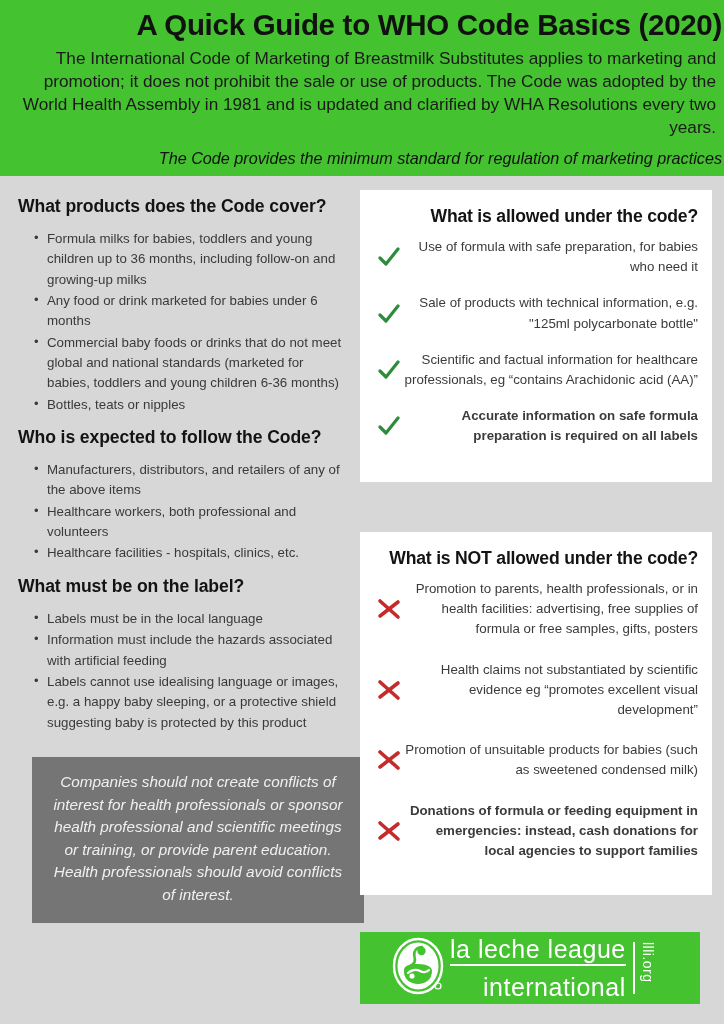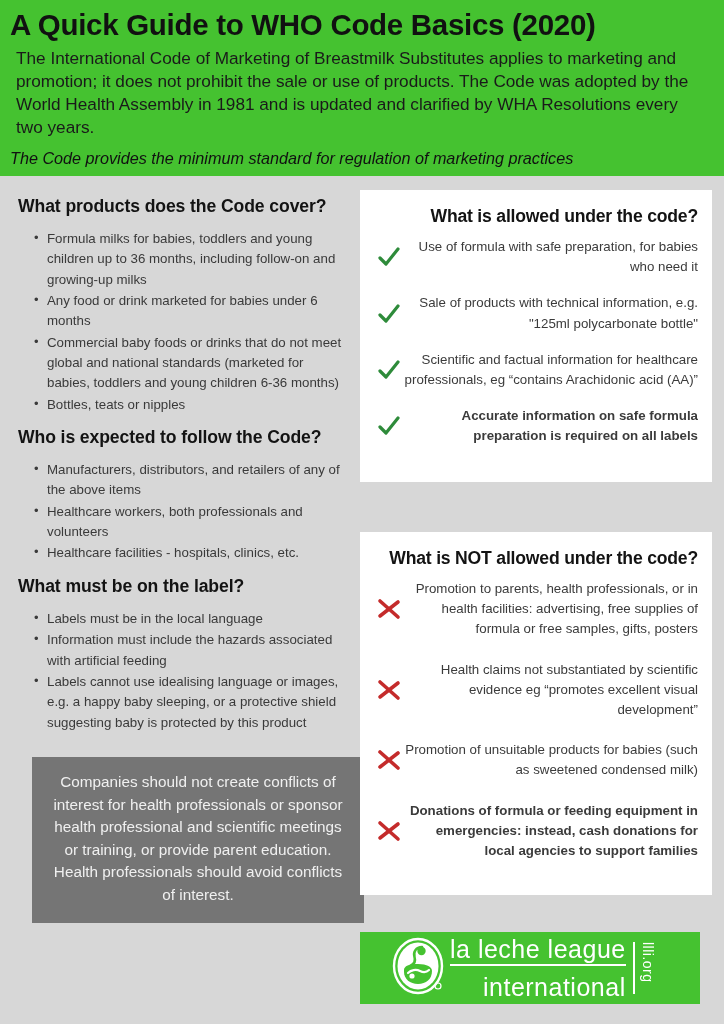--- a/index.html
+++ b/index.html
@@ -11,24 +11,24 @@
     height: 1024px;
     background: #d7d7d7;
     font-family: "Liberation Sans", sans-serif;
     overflow: hidden;
     position: relative;
   }
 
   
   .header {
     background: #45c230;
-    padding: 6px 10px 10px 10px;
+    padding: 6px 2px 10px 10px;
     height: 176px;
     box-sizing: border-box;
-    text-align: left;
+    text-align: right;
   }
   .header-title {
     font-size: 29.5px;
     font-weight: bold;
     color: #111111;
     letter-spacing: -0.3px;
     line-height: 1.12;
     margin: 2px 0 6px 0;
   }
   .header-body {
@@ -92,20 +92,21 @@
     left: 0;
     top: -1px;
     font-size: 13px;
     color: #3a3a3a;
   }
 
   
   .gray-box {
     background: #757575;
     color: #f0f0f0;
+    font-style: italic;
     font-size: 15.3px;
     line-height: 1.48;
     text-align: center;
     padding: 14px 14px 16px 14px;
     box-sizing: border-box;
     margin: 24px 14px 0 14px;
     width: 332px;
     min-height: 147px;
   }
 
@@ -212,21 +213,21 @@
         <li>Any food or drink marketed for babies under 6 months</li>
         <li>Commercial baby foods or drinks that do not meet global and national standards (marketed for babies, toddlers and young children 6-36 months)</li>
         <li>Bottles, teats or nipples</li>
       </ul>
     </div>
 
     <div>
       <div class="sec-heading">Who is expected to follow the Code?</div>
       <ul class="bullets">
         <li>Manufacturers, distributors, and retailers of any of the above items</li>
-        <li>Healthcare workers, both professionals and volunteers</li>
+        <li>Healthcare workers, both professional and volunteers</li>
         <li>Healthcare facilities - hospitals, clinics, etc.</li>
       </ul>
     </div>
 
     <div>
       <div class="sec-heading">What must be on the label?</div>
       <ul class="bullets">
         <li>Labels must be in the local language</li>
         <li>Information must include the hazards associated with artificial feeding</li>
         <li>Labels cannot use idealising language or images, e.g. a happy baby sleeping, or a protective shield suggesting baby is protected by this product</li>

